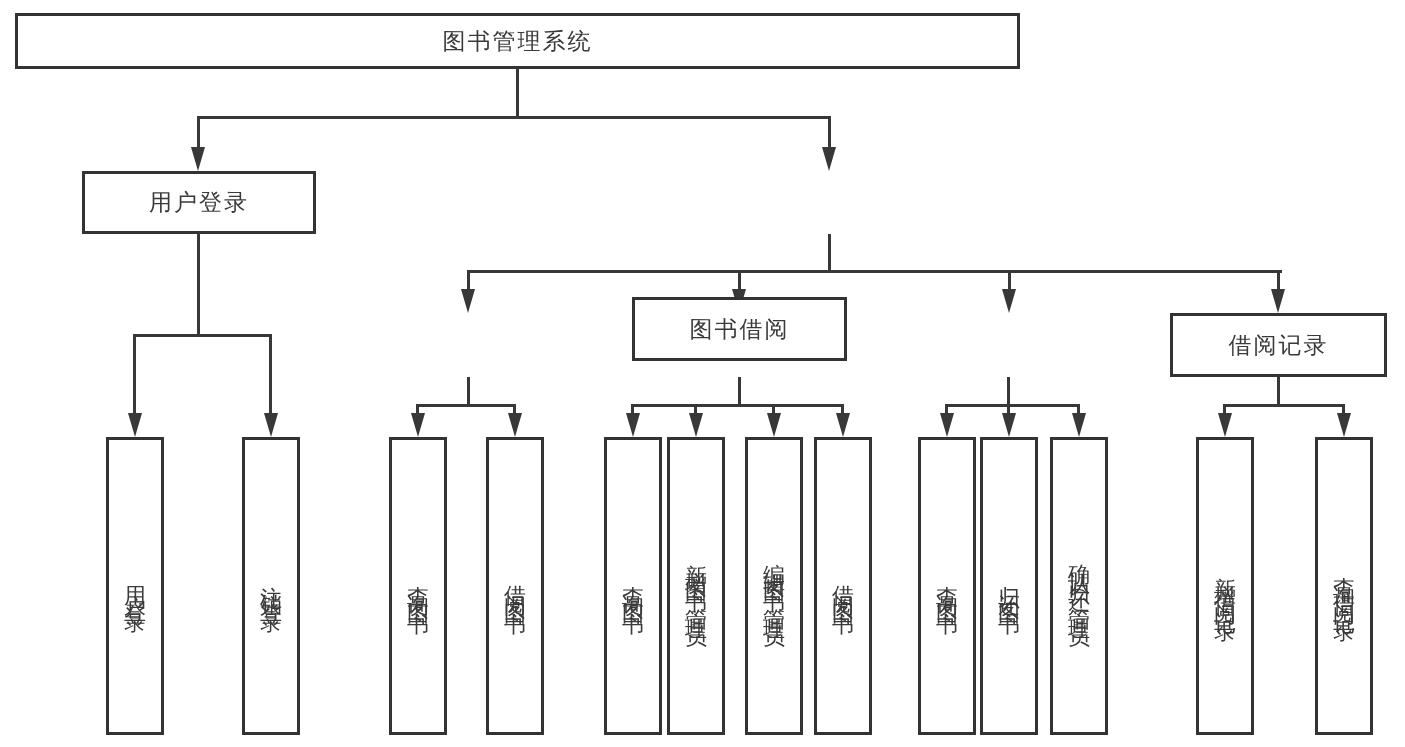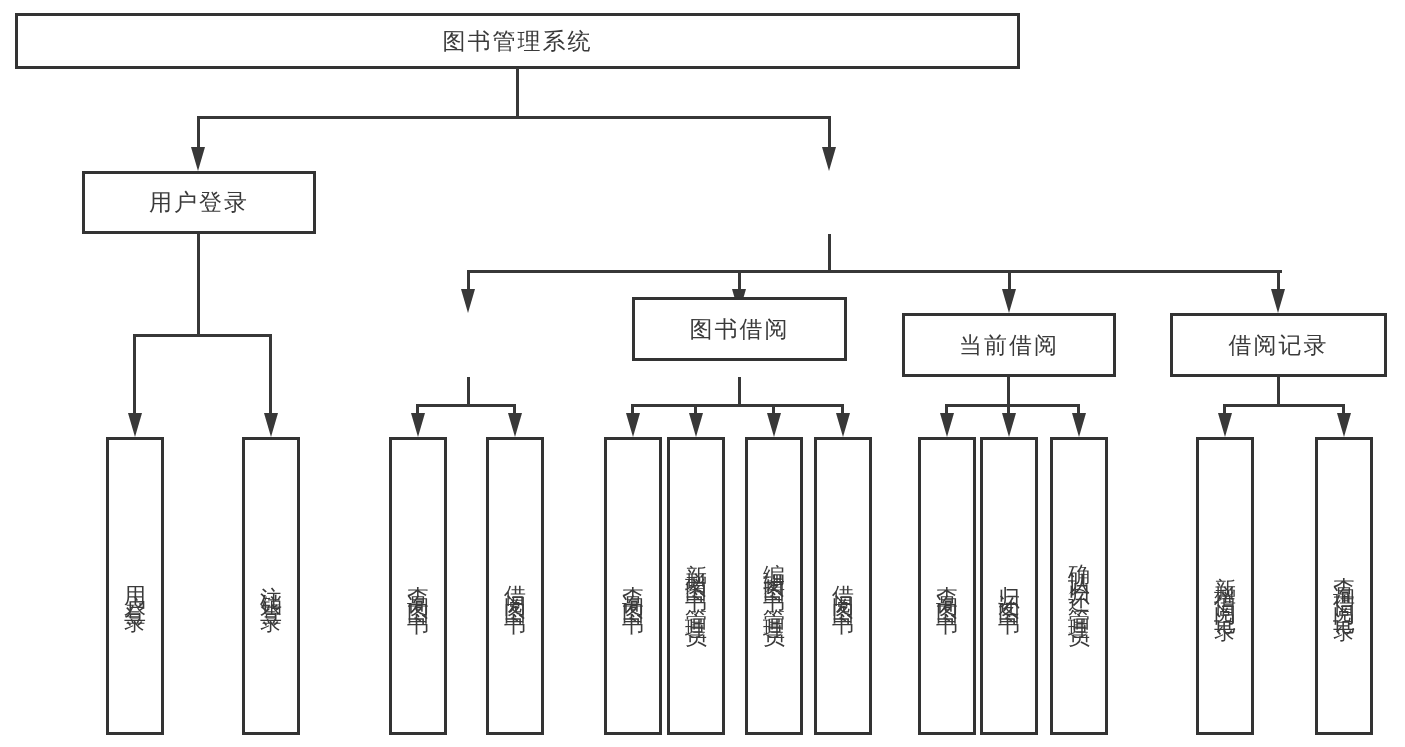--- a/index.html
+++ b/index.html
@@ -79,21 +79,20 @@
   <div class="v" style="left:467px; top:270px; height:22px;"></div>
   <div class="arr" style="left:461px; top:289px;"></div>
   <div class="v" style="left:738px; top:270px; height:22px;"></div>
   <div class="arr" style="left:732px; top:289px;"></div>
   <div class="v" style="left:1008px; top:270px; height:22px;"></div>
   <div class="arr" style="left:1002px; top:289px;"></div>
   <div class="v" style="left:1277px; top:270px; height:22px;"></div>
   <div class="arr" style="left:1271px; top:289px;"></div>
 
   <div class="box" style="left:632px; top:297px; width:215px; height:64px;">图书借阅</div>
-  <div class="box" style="left:902px; top:313px; width:214px; height:64px;">当前借阅</div>
   <div class="box" style="left:1170px; top:313px; width:217px; height:64px;">借阅记录</div>
 
   <div class="v" style="left:467px; top:377px; height:30px;"></div>
   <div class="h" style="left:416px; top:404px; width:100px;"></div>
   <div class="v" style="left:416px; top:404px; height:12px;"></div>
   <div class="arr" style="left:411px; top:413px;"></div>
   <div class="v" style="left:513px; top:404px; height:12px;"></div>
   <div class="arr" style="left:508px; top:413px;"></div>
 
   <div class="v" style="left:738px; top:377px; height:30px;"></div>

